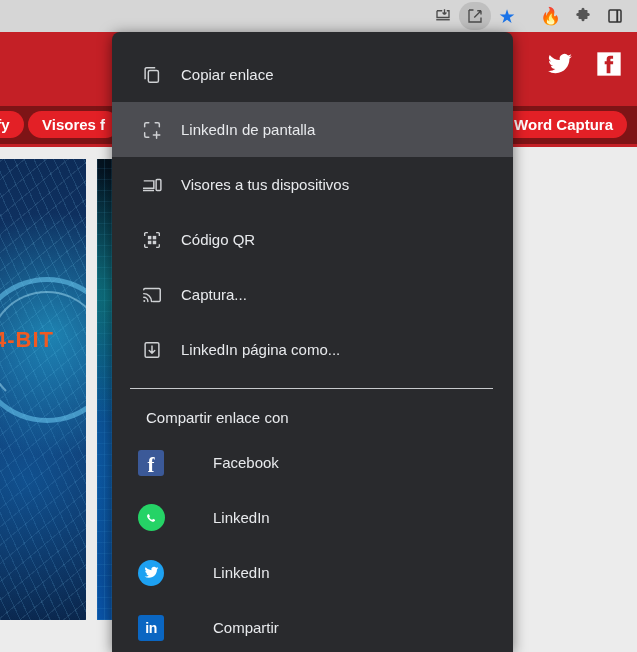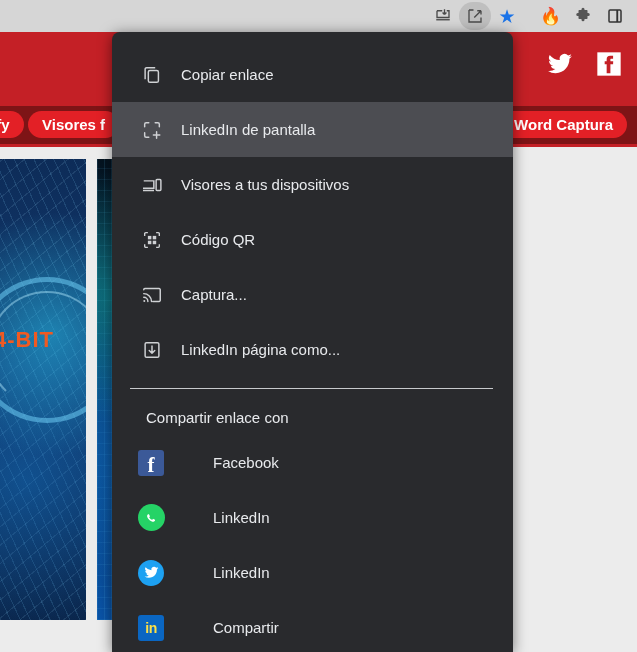--- a/index.html
+++ b/index.html
@@ -184,21 +184,21 @@
   }
   .chip-tw {
     width: 26px; height: 26px; border-radius: 50%;
     background: #1da1f2;
     display: flex; align-items: center; justify-content: center;
   }
   .chip-li {
     width: 26px; height: 26px; border-radius: 3px;
     background: #0a66c2;
     display: flex; align-items: center; justify-content: center;
-    color: #fde047; font-size: 14px; font-weight: bold;
+    color: #ffffff; font-size: 14px; font-weight: bold;
     letter-spacing: -0.5px;
   }
   .star-icon { color: #1a73e8; font-size: 19px; line-height: 1; }
   .fire-icon { font-size: 17px; line-height: 1; }
 </style>
 </head>
 <body>
 
 <div id="root">
 

